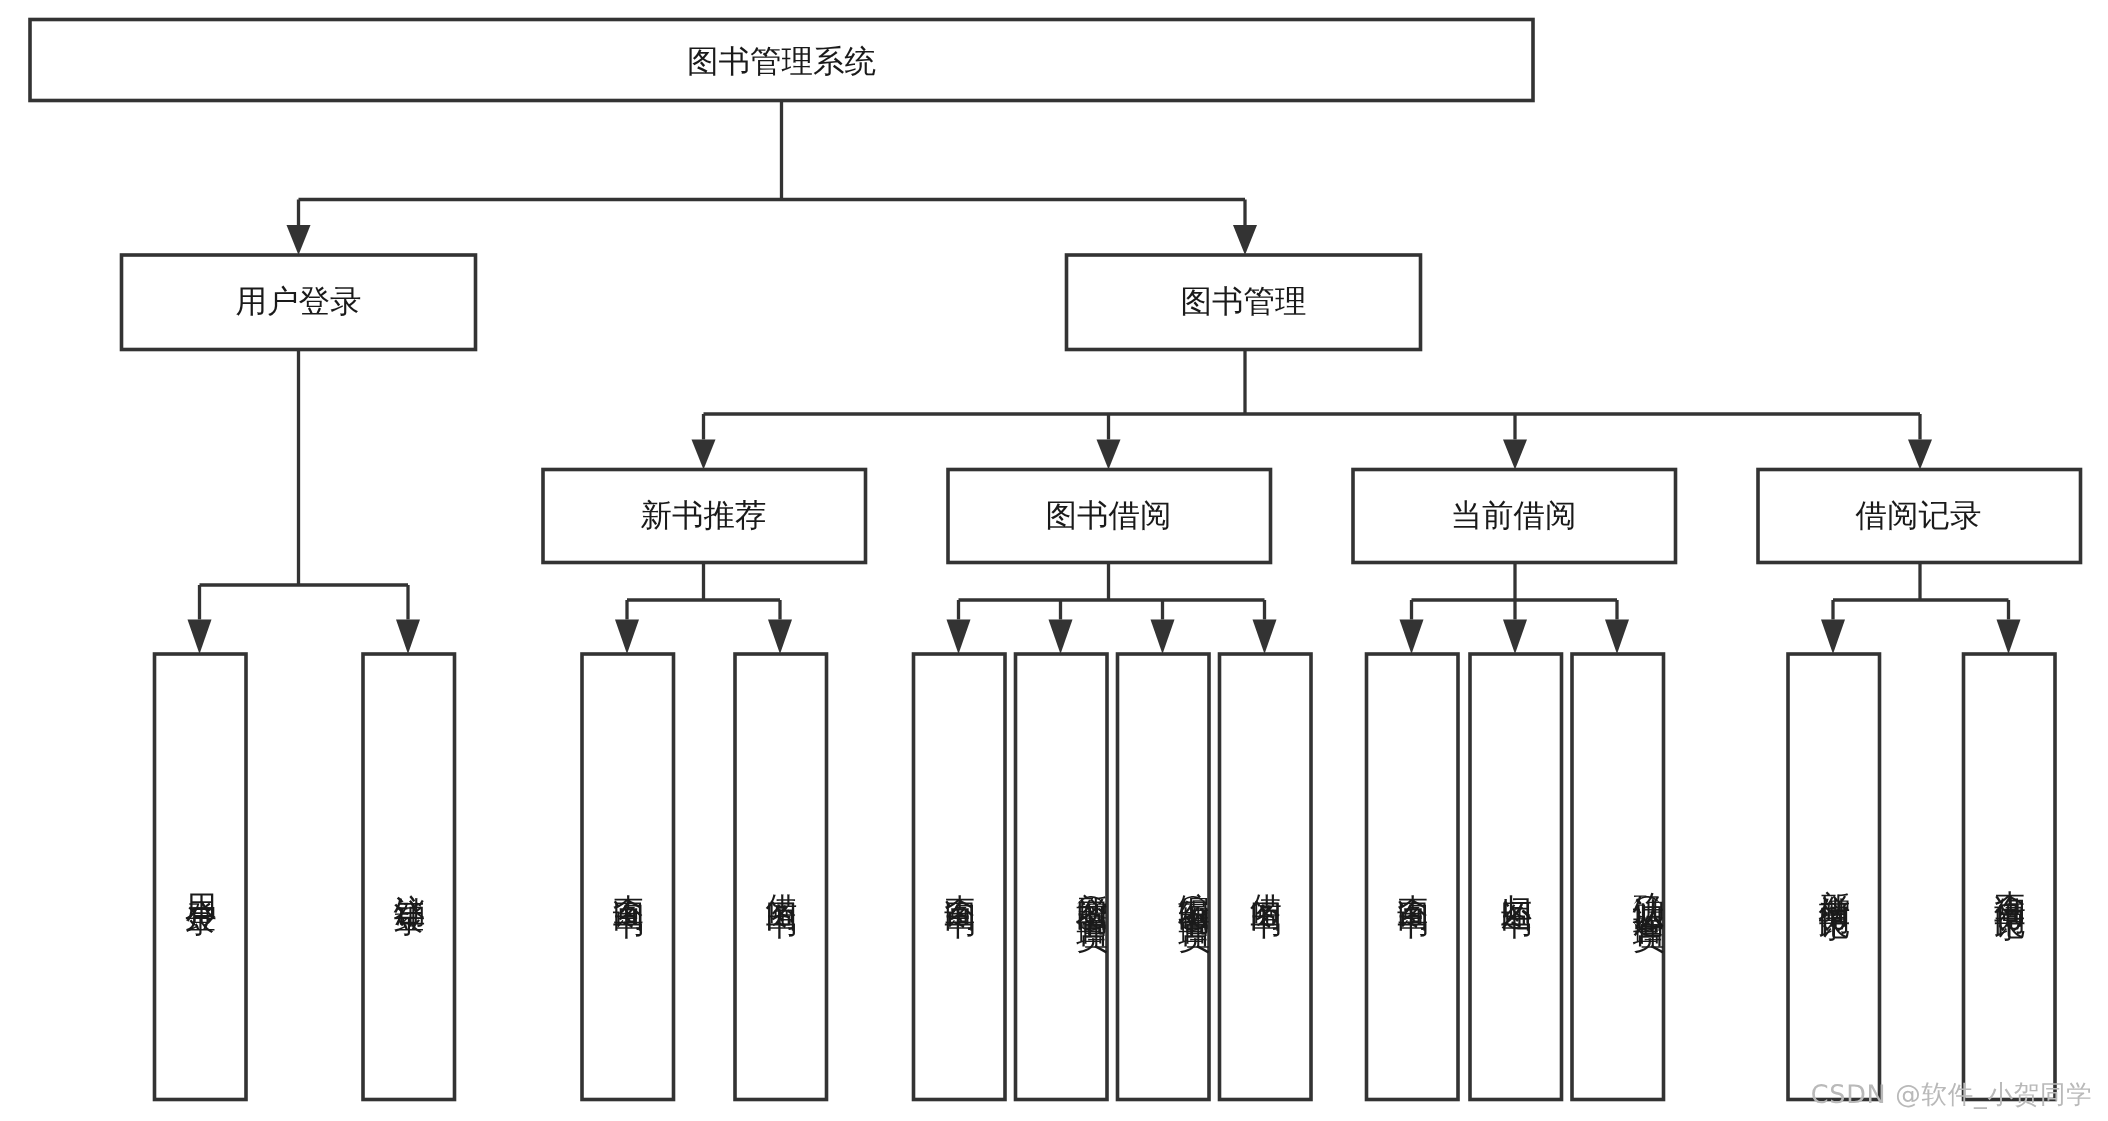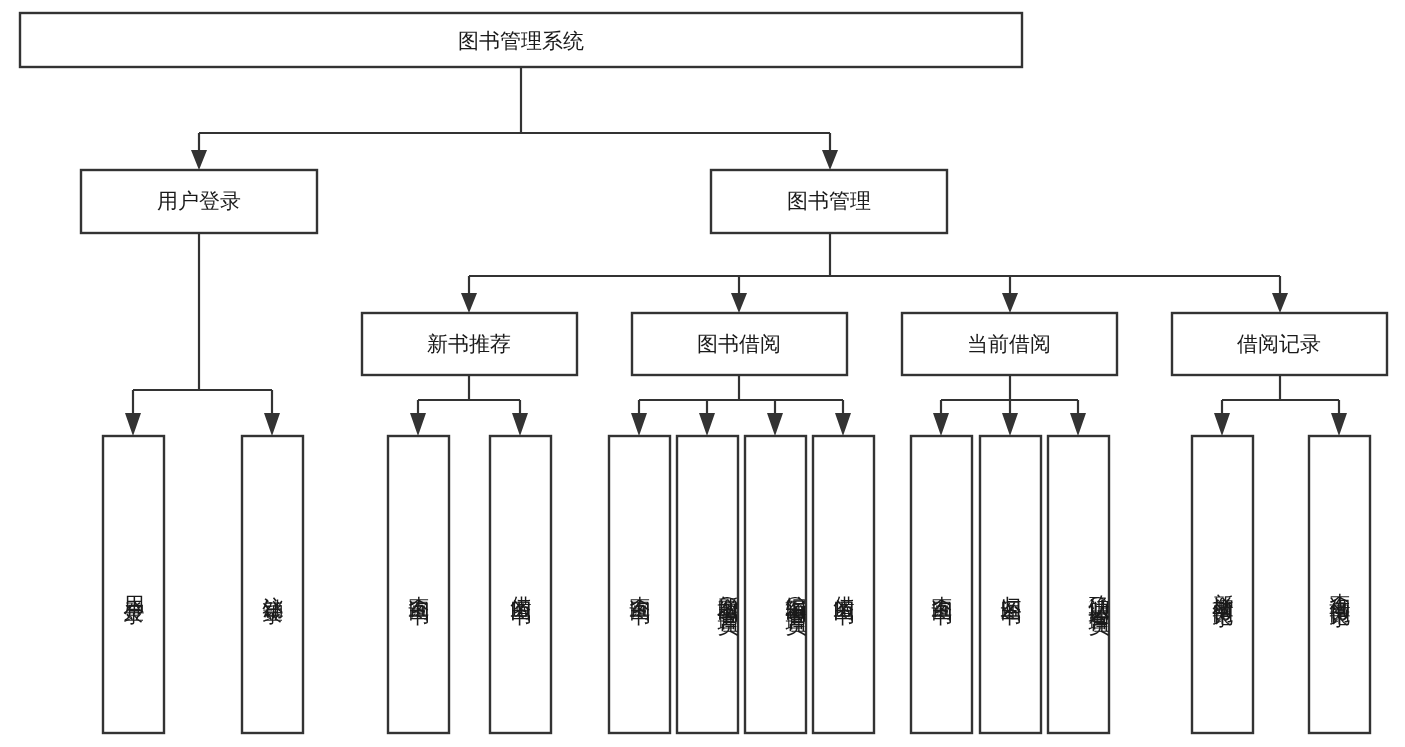--- a/index.html
+++ b/index.html
@@ -199,14 +199,15 @@
   <div class="node-label-v" style="left:745px; top:436px; width:61px; height:297px; align-items:flex-start; padding-top:14px; box-sizing:border-box;">编辑图书（管理员）</div>
   <div class="node-label-v" style="left:813px; top:436px; width:61px; height:297px;">借阅图书</div>
 
   <div class="node-label-v" style="left:911px; top:436px; width:61px; height:297px;">查询图书</div>
   <div class="node-label-v" style="left:980px; top:436px; width:61px; height:297px;">归还图书</div>
   <div class="node-label-v" style="left:1048px; top:436px; width:61px; height:297px; align-items:flex-start; padding-top:14px; box-sizing:border-box;">确认归还（管理员）</div>
 
   <div class="node-label-v" style="left:1192px; top:436px; width:61px; height:297px;">新增借阅记录</div>
   <div class="node-label-v" style="left:1309px; top:436px; width:61px; height:297px;">查询借阅记录</div>
 
+  <div class="watermark">CSDN @软件_小贺同学</div>
 
 </div>
 
 </body></html>

